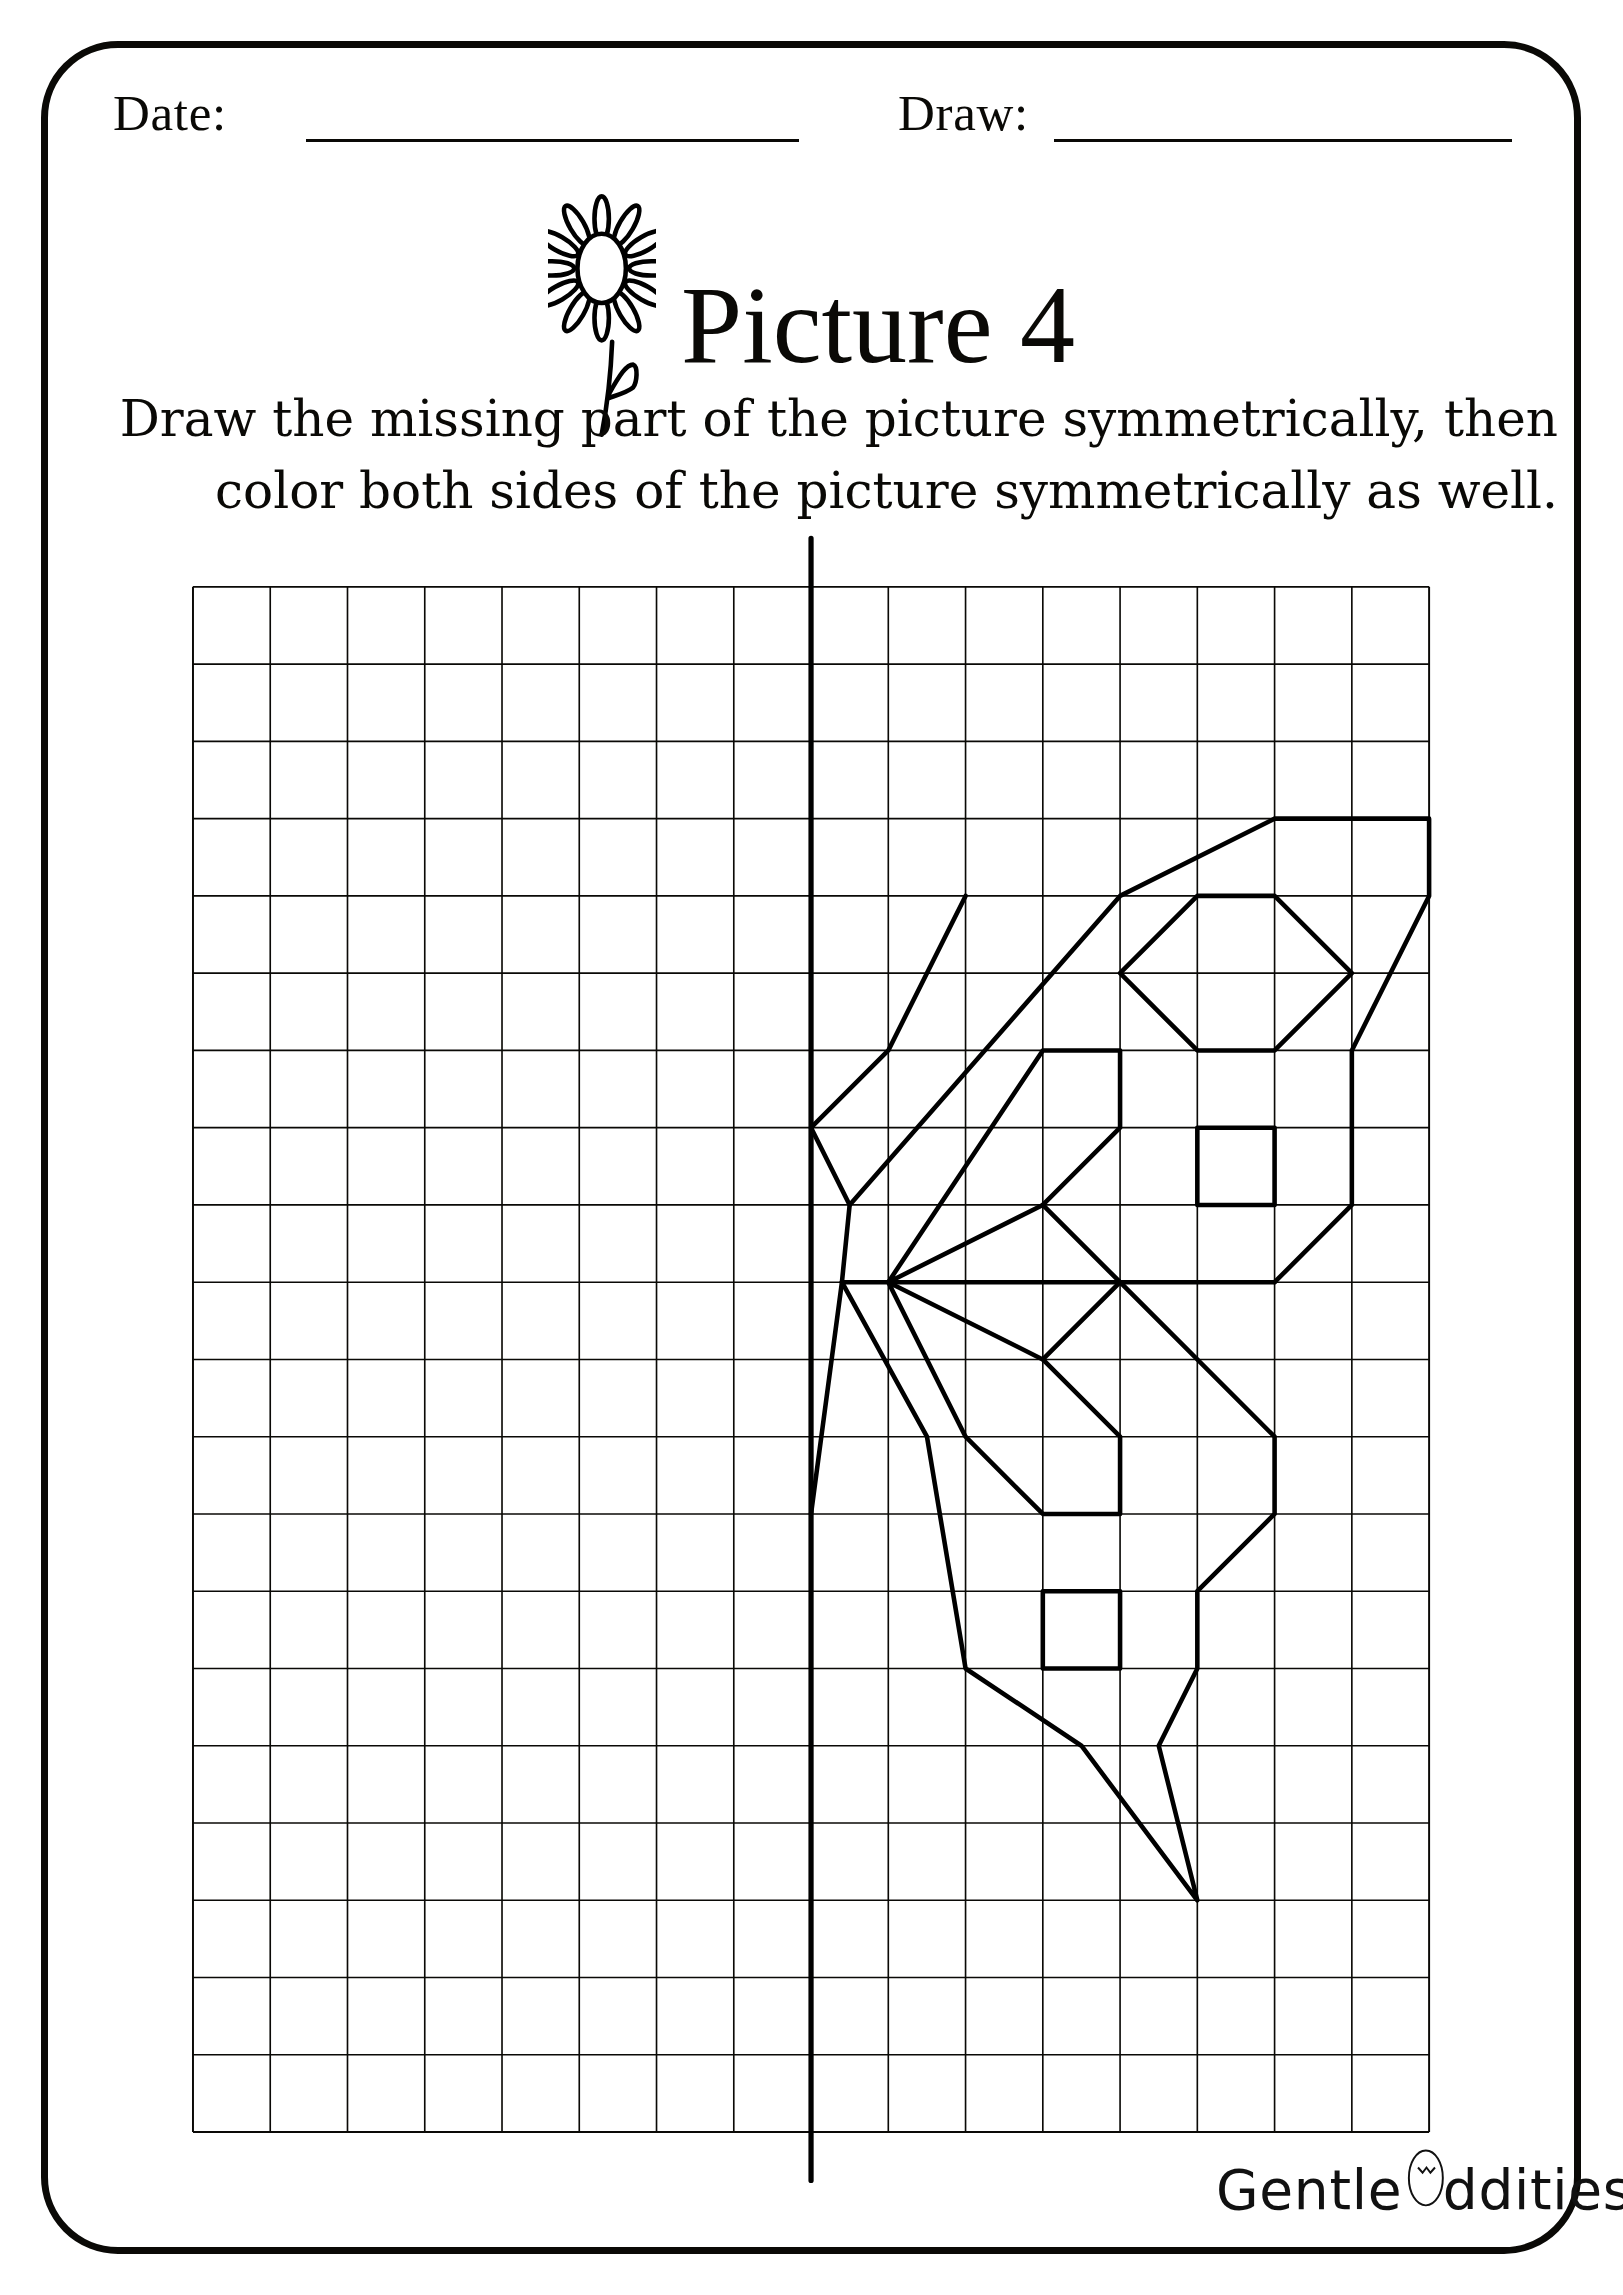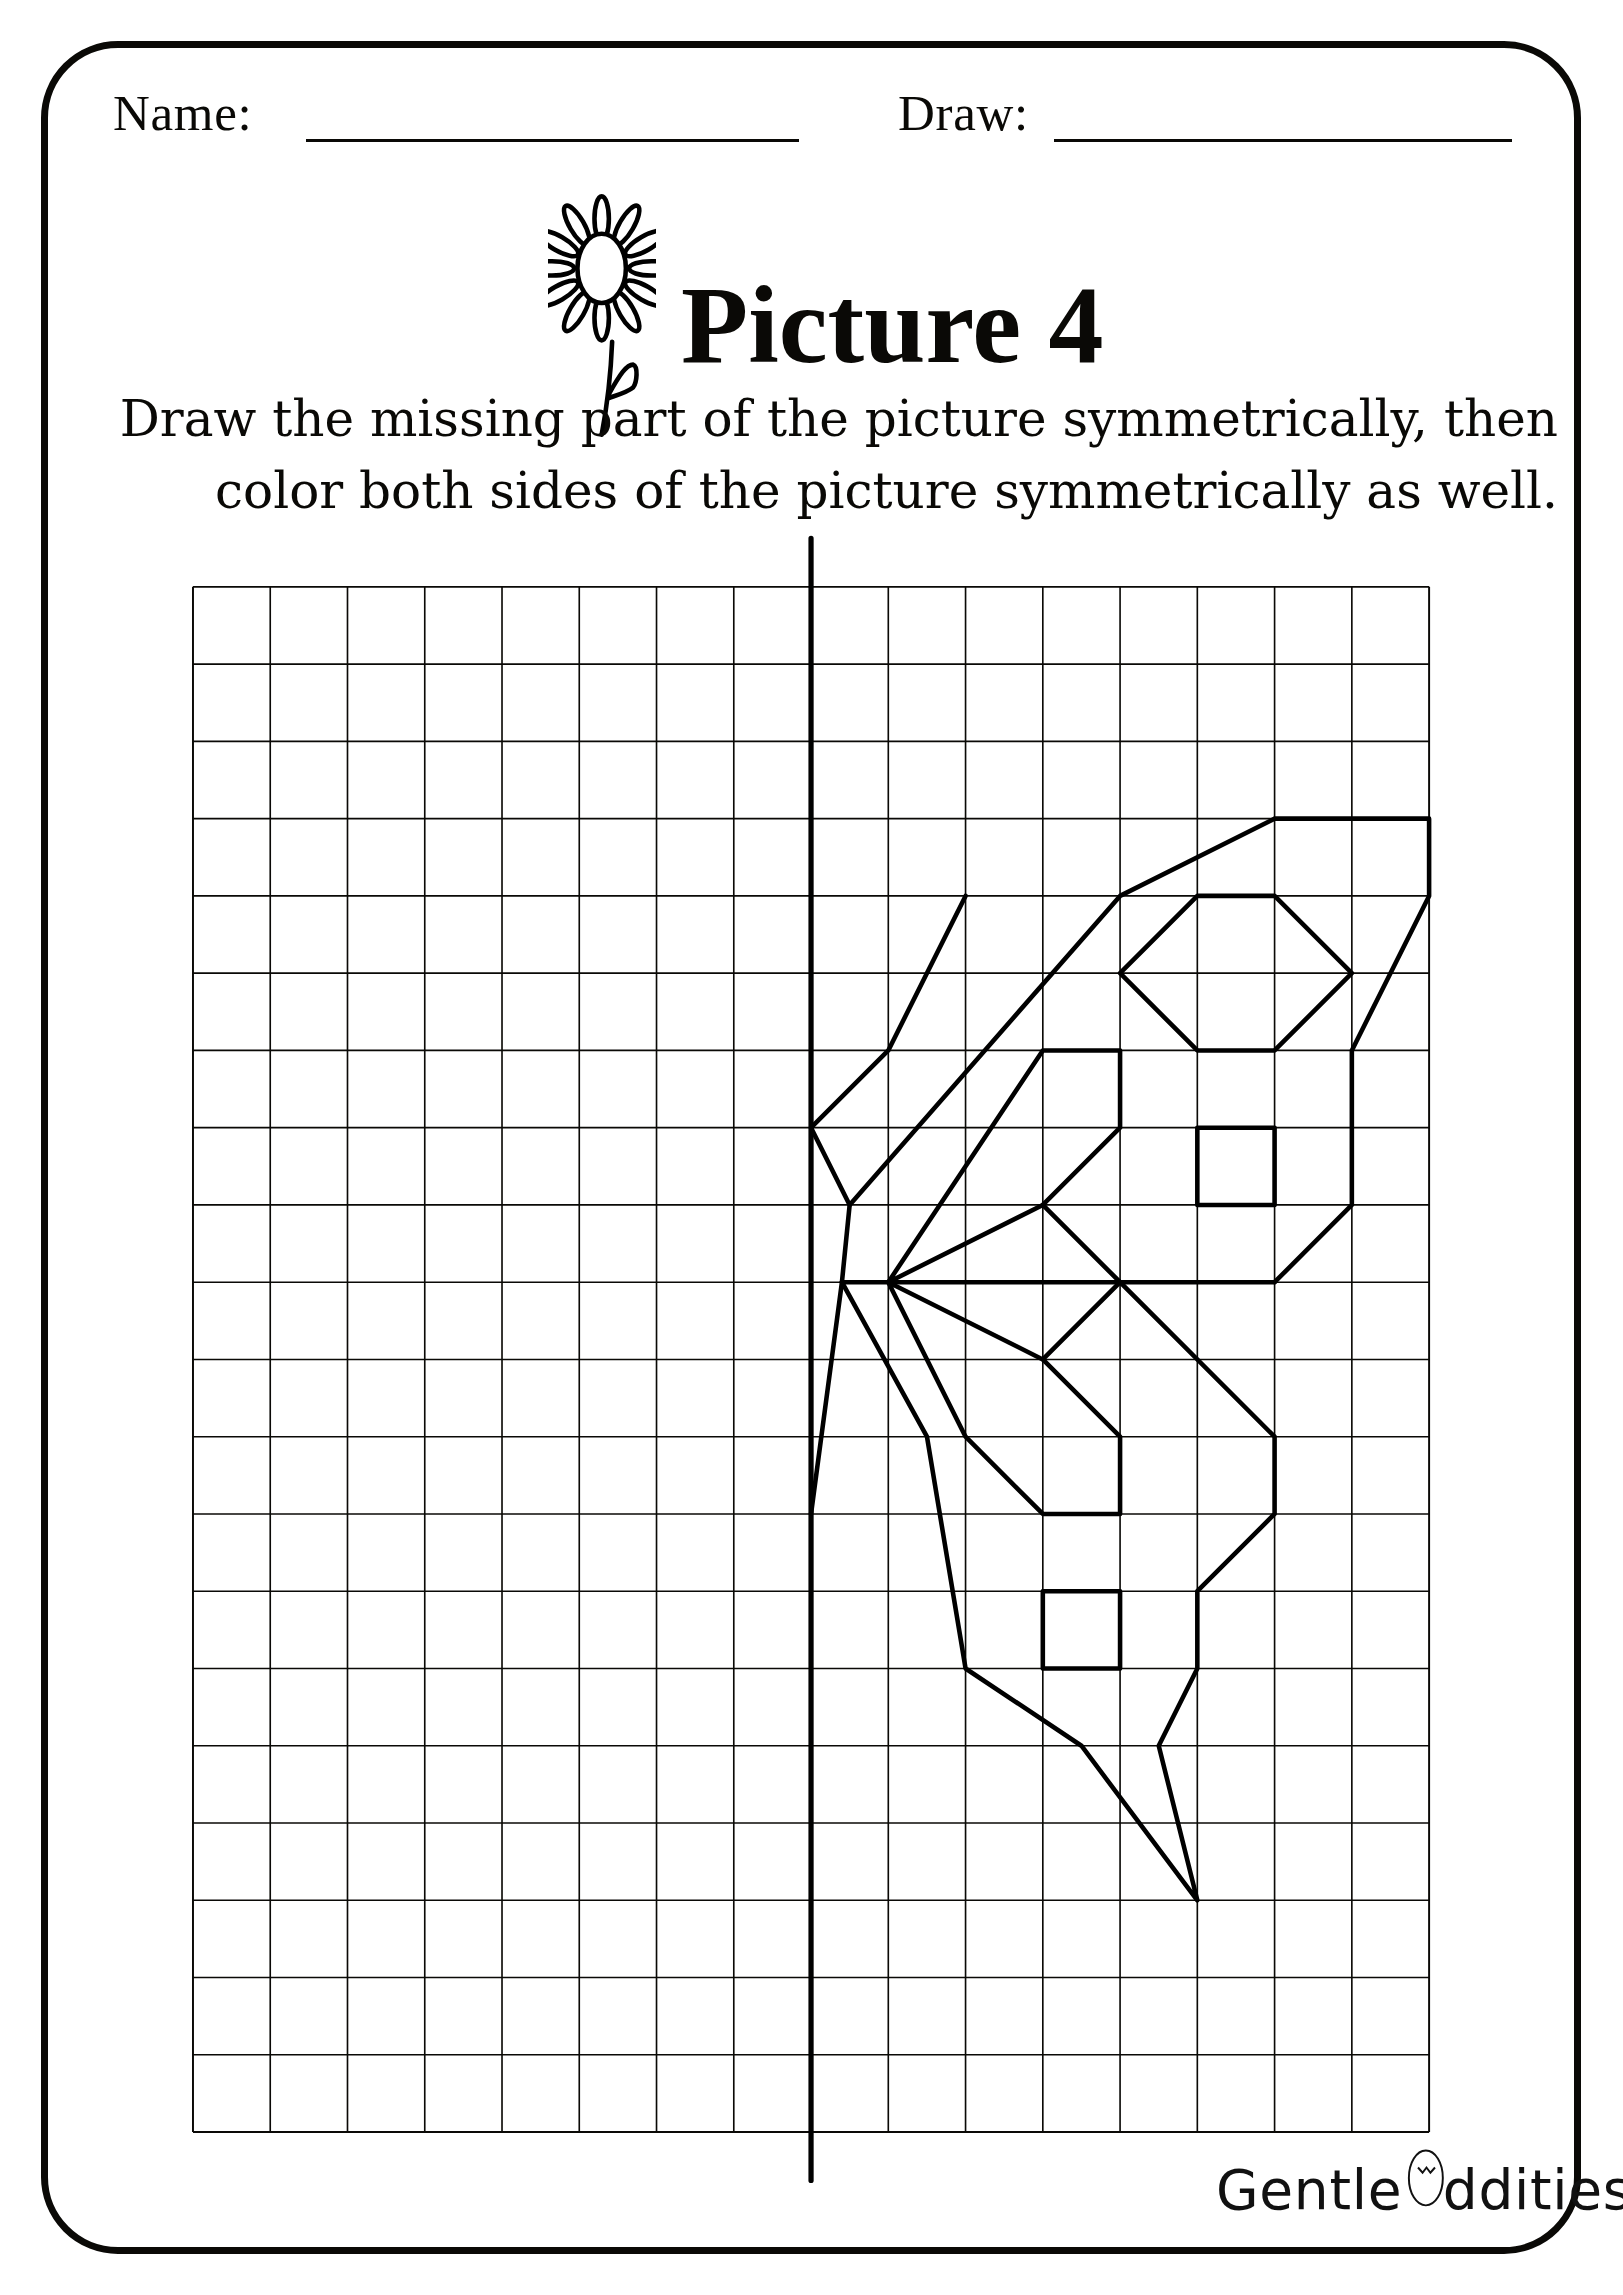--- a/index.html
+++ b/index.html
@@ -11,21 +11,21 @@
   }
   .header-row { position: absolute; top: 77px; left: 0; width: 1623px; height: 72px; }
   .field-label {
     position: absolute; top: 0; font-size: 51px; line-height: 72px;
     font-family: "Liberation Serif", "DejaVu Serif", serif; letter-spacing: 0.7px;
   }
   .field-line { position: absolute; top: 139px; height: 3.3px; background: #0a0906; }
   .flower { position: absolute; left: 548px; top: 191px; width: 108px; height: 249px; }
   .title-text {
     position: absolute; left: 681px; top: 260px; font-size: 110px; line-height: 131px;
-    font-family: "Liberation Serif", "DejaVu Serif", serif; white-space: nowrap; font-weight: bold;
+    font-family: "Liberation Serif", "DejaVu Serif", serif; white-space: nowrap;
   }
   .instructions {
     position: absolute; left: 65px; top: 383px; width: 1493px; text-align: right;
     font-size: 50px; line-height: 72px;
     font-family: "DejaVu Serif", "Liberation Serif", serif;
   }
   .instructions span { display: block; white-space: nowrap; }
   .grid-svg { position: absolute; left: 0; top: 0; width: 1623px; height: 2295px; }
   .brand {
     position: absolute; left: 1216px; top: 2153px; height: 72px;
@@ -35,21 +35,21 @@
   }
   .brand .egg { display: inline-block; position: relative; width: 38px; height: 59px; vertical-align: -2.6px; margin: 0 -1.3px 0 3.9px; }
   .brand .egg svg { position: absolute; left: 0; top: -9.2px; }
 </style>
 </head>
 <body>
 
 <div class="page-frame"></div>
 
 <div class="header-row">
-  <div class="field-label" style="left:113px;">Name:</div>
+  <div class="field-label" style="left:113px;">Date:</div>
   <div class="field-label" style="left:898px;">Draw:</div>
 </div>
 <div class="field-line" style="left:306px; width:493px;"></div>
 <div class="field-line" style="left:1054px; width:458px;"></div>
 
 <div class="flower">
   <svg width="108" height="249" viewBox="0 0 165 380" xmlns="http://www.w3.org/2000/svg">
     <g fill="#fff" stroke="#000" stroke-width="7" stroke-linejoin="round">
       <g transform="translate(82,118)">
         <ellipse cx="0" cy="-76" rx="11" ry="34"></ellipse>

